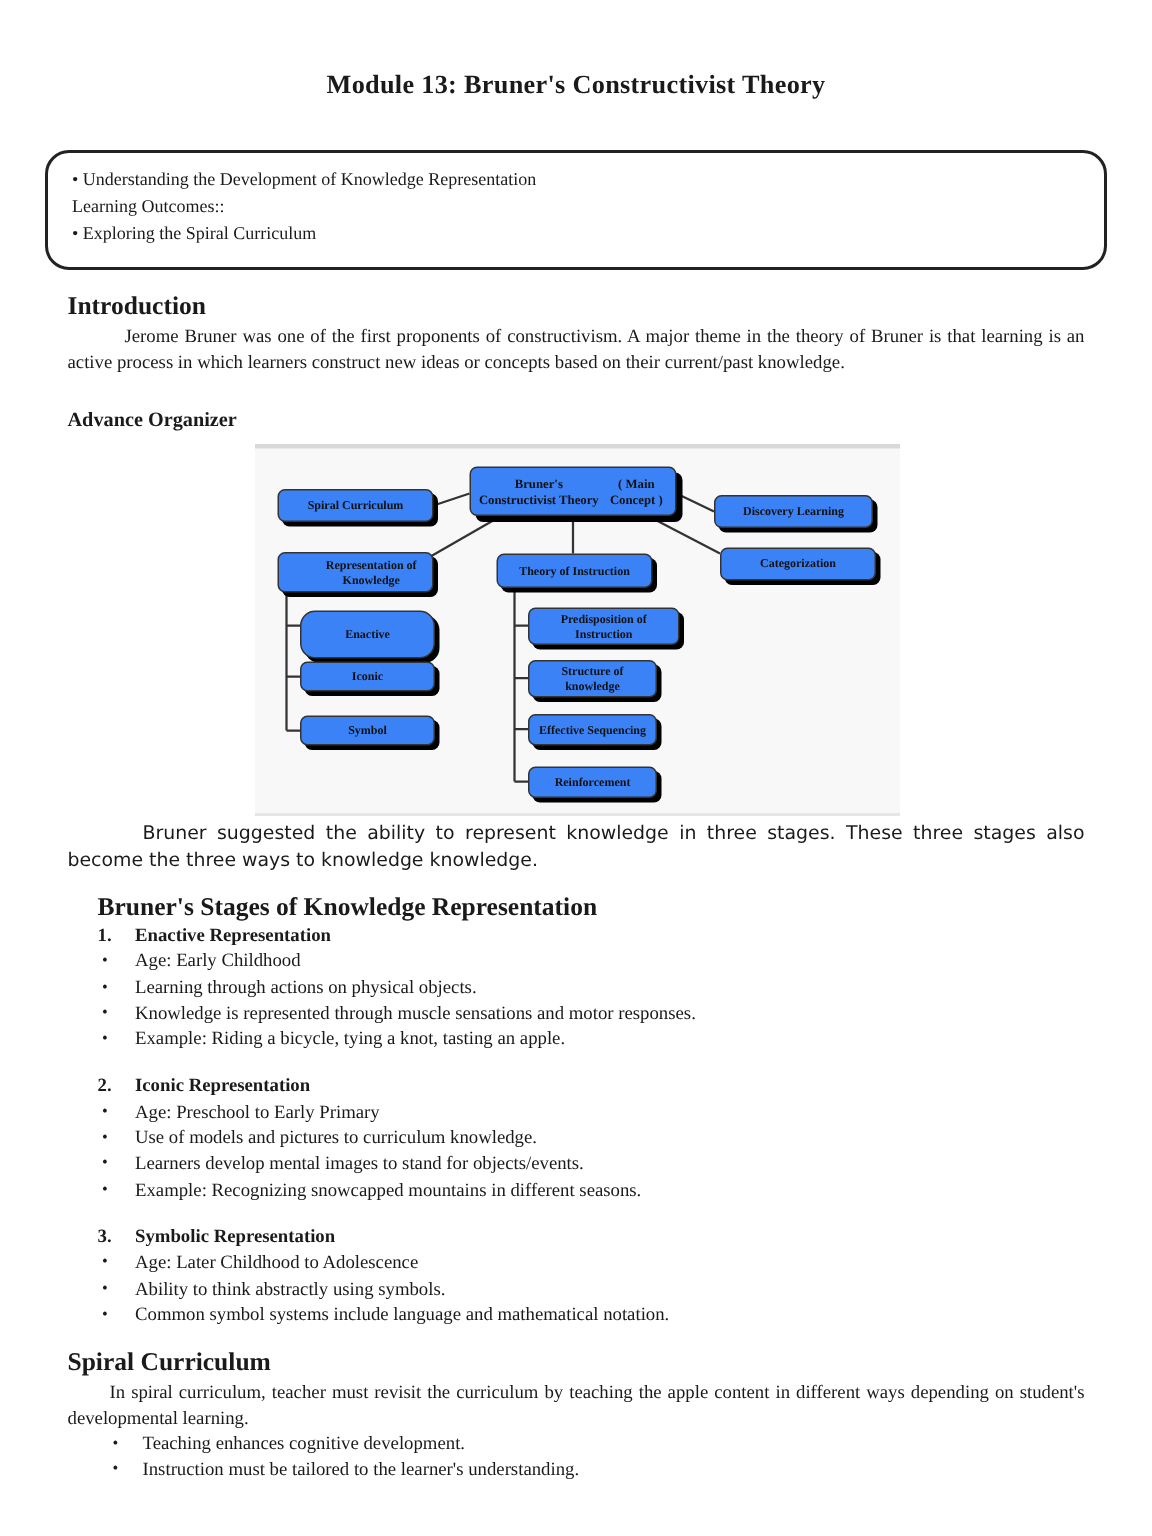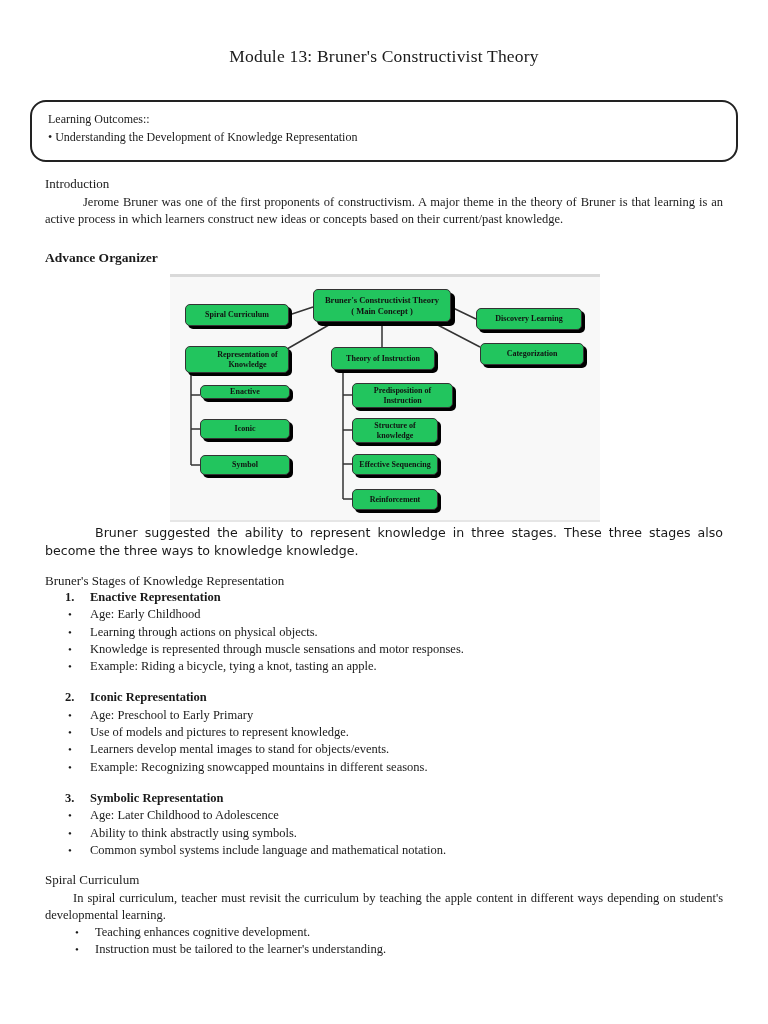--- a/index.html
+++ b/index.html
@@ -5,62 +5,62 @@
   html,body { margin:0; padding:0; background:#ffffff; }
   .page {
     position:relative; width:768px; height:1024px; margin:0 auto;
     background:#ffffff; overflow:hidden;
     font-family:"Liberation Serif", serif; color:#1a1a1a;
   }
   .content { padding:0 45px; }
 
   .doc-title {
     margin:0; padding-top:46px; text-align:center;
-    font-size:17.5px; font-weight:normal; letter-spacing:0.2px;
+    font-size:17.5px; font-weight:bold; letter-spacing:0.2px;
   }
 
   .outcomes-box {
     margin:33px 0 0 -15px; width:708px; box-sizing:border-box;
     border:2px solid #222; border-radius:16px;
     padding:8px 16px 14px 16px; font-size:12px; line-height:18px;
   }
 
-  .h-sec { margin:0; font-size:13px; font-weight:normal; }
+  .h-sec { margin:0; font-size:17px; font-weight:bold; }
   .sp-intro { margin-top:14px; }
   .para {
     margin:2px 0 0 0; font-size:12.5px; line-height:17px;
     text-align:justify;
   }
   .ind38 { text-indent:38px; }
   .ind50 { text-indent:50px; }
   .ind28 { text-indent:28px; }
 
   .h-center { margin:22px 0 0 0; font-size:13.5px; font-weight:bold; }
 
   
   .diagram {
     position:relative; margin:8px 0 0 125px; width:430px; height:243px;
     background:#f8f8f8; border-top:3px solid #d9d9d9; border-bottom:2px solid #e6e6e6;
     box-sizing:content-box;
   }
   .links { position:absolute; left:0; top:0; width:430px; height:243px; }
   .node {
-    position:absolute; background:#22c55e; border:1.4px solid #333; border-radius:5px;
+    position:absolute; background:#3b82f6; border:1.4px solid #333; border-radius:5px;
     box-shadow:3px 3px 0 #000;
     font-weight:bold; font-size:8px; line-height:1.25; text-align:center;
-    display:flex; flex-direction:column; align-items:center; justify-content:center;
+    display:flex; flex-direction:row; align-items:center; justify-content:center;
     padding:1px 3px; box-sizing:border-box; color:#111;
   }
   .n-main      { left:143px; top:12px;  width:138px; height:33px; font-size:8.5px; box-shadow:4px 4px 0 #000; }
   .n-spiral    { left:15px;  top:27px;  width:104px; height:22px; }
   .n-discovery { left:306px; top:31px;  width:106px; height:22px; }
   .n-represent { left:15px;  top:69px;  width:104px; height:27px;padding-left:24px; }
   .n-theory    { left:161px; top:70px;  width:104px; height:23px; }
   .n-categoriz { left:310px; top:66px;  width:104px; height:22px; }
-  .n-enactive  { left:30px;  top:108px; width:90px;  height:14px; }
+  .n-enactive  { left:30px;  top:108px; width:90px;  height:32px;border-radius:10px; }
   .n-iconic    { left:30px;  top:142px; width:90px;  height:20px; }
   .n-symbol    { left:30px;  top:178px; width:90px;  height:20px; }
   .n-predis    { left:182px; top:106px; width:101px;  height:25px; }
   .n-structure { left:182px; top:141px; width:86px;  height:25px; }
   .n-effective { left:182px; top:177px; width:86px;  height:21px; }
   .n-reinforce { left:182px; top:212px; width:86px;  height:21px; }
 
   
   .sans { font-family:"DejaVu Sans", sans-serif; font-size:12.6px; line-height:18px; }
 
@@ -75,22 +75,23 @@
 </style>
 </head>
 <body>
 
 <div class="page">
   <div class="content">
 
     <h1 class="doc-title">Module 13: Bruner's Constructivist Theory</h1>
 
     <div class="outcomes-box">
+      <div>• Understanding the Development of Knowledge Representation</div>
       <div>Learning Outcomes::</div>
-      <div>• Understanding the Development of Knowledge Representation</div>
+      <div>• Exploring the Spiral Curriculum</div>
     </div>
 
     <h2 class="h-sec sp-intro">Introduction</h2>
     <p class="para ind38">Jerome Bruner was one of the first proponents of constructivism. A major theme in the theory of Bruner is that learning is an active process in which learners construct new ideas or concepts based on their current/past knowledge.</p>
 
     <h2 class="h-center">Advance Organizer</h2>
 
     <div class="diagram">
       <svg class="links" viewBox="0 0 430 243">
         <path d="M119,38 L143,30 M281,30 L306,42 M164,45 L117,72 M212,45 L212,70 M262,45 L310,70" stroke="#333" stroke-width="1.5" fill="none"></path>
@@ -110,21 +111,21 @@
       <div class="node n-iconic">Iconic</div>
       <div class="node n-symbol">Symbol</div>
       <div class="node n-predis">Predisposition of Instruction</div>
       <div class="node n-structure">Structure of knowledge</div>
       <div class="node n-effective">Effective Sequencing</div>
       <div class="node n-reinforce">Reinforcement</div>
     </div>
 
     <p class="para sans ind50">Bruner suggested the ability to represent knowledge in three stages. These three stages also become the three ways to knowledge knowledge.</p>
 
-    <h2 class="h-sec" style="margin-top:13px;">Bruner's Stages of Knowledge Representation</h2>
+    <h2 class="h-sec" style="margin-top:13px;margin-left:20px;">Bruner's Stages of Knowledge Representation</h2>
 
     <div class="row">
       <span class="mk stage-title">1.</span>
       <span class="txt stage-title">Enactive Representation</span>
     </div>
     <div class="row">
         <span class="mk-b">•</span>
         <span class="txt">Age: Early Childhood</span>
       </div>
     <div class="row">
@@ -143,21 +144,21 @@
     <div class="row gap14">
       <span class="mk stage-title">2.</span>
       <span class="txt stage-title">Iconic Representation</span>
     </div>
     <div class="row">
         <span class="mk-b">•</span>
         <span class="txt">Age: Preschool to Early Primary</span>
       </div>
     <div class="row">
         <span class="mk-b">•</span>
-        <span class="txt">Use of models and pictures to represent knowledge.</span>
+        <span class="txt">Use of models and pictures to curriculum knowledge.</span>
       </div>
     <div class="row">
         <span class="mk-b">•</span>
         <span class="txt">Learners develop mental images to stand for objects/events.</span>
       </div>
     <div class="row">
         <span class="mk-b">•</span>
         <span class="txt">Example: Recognizing snowcapped mountains in different seasons.</span>
       </div>
 

